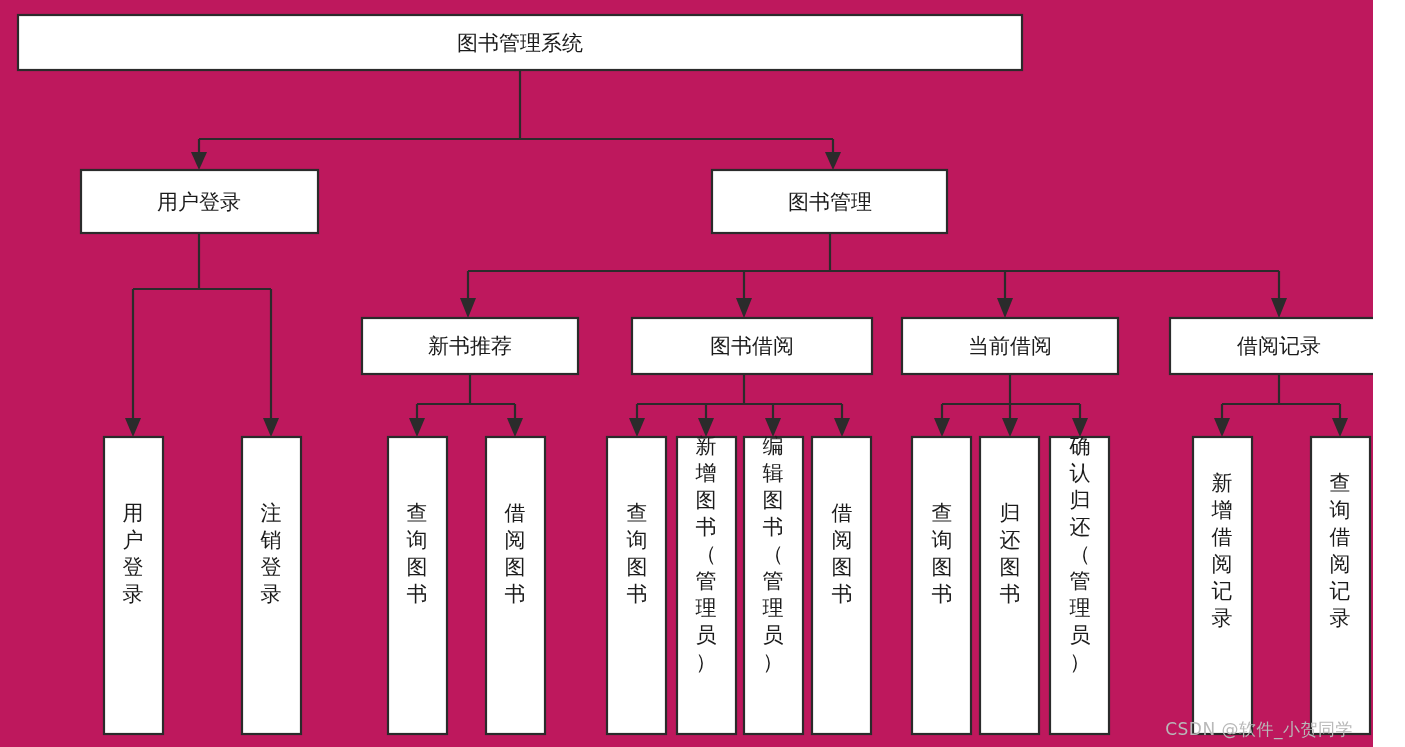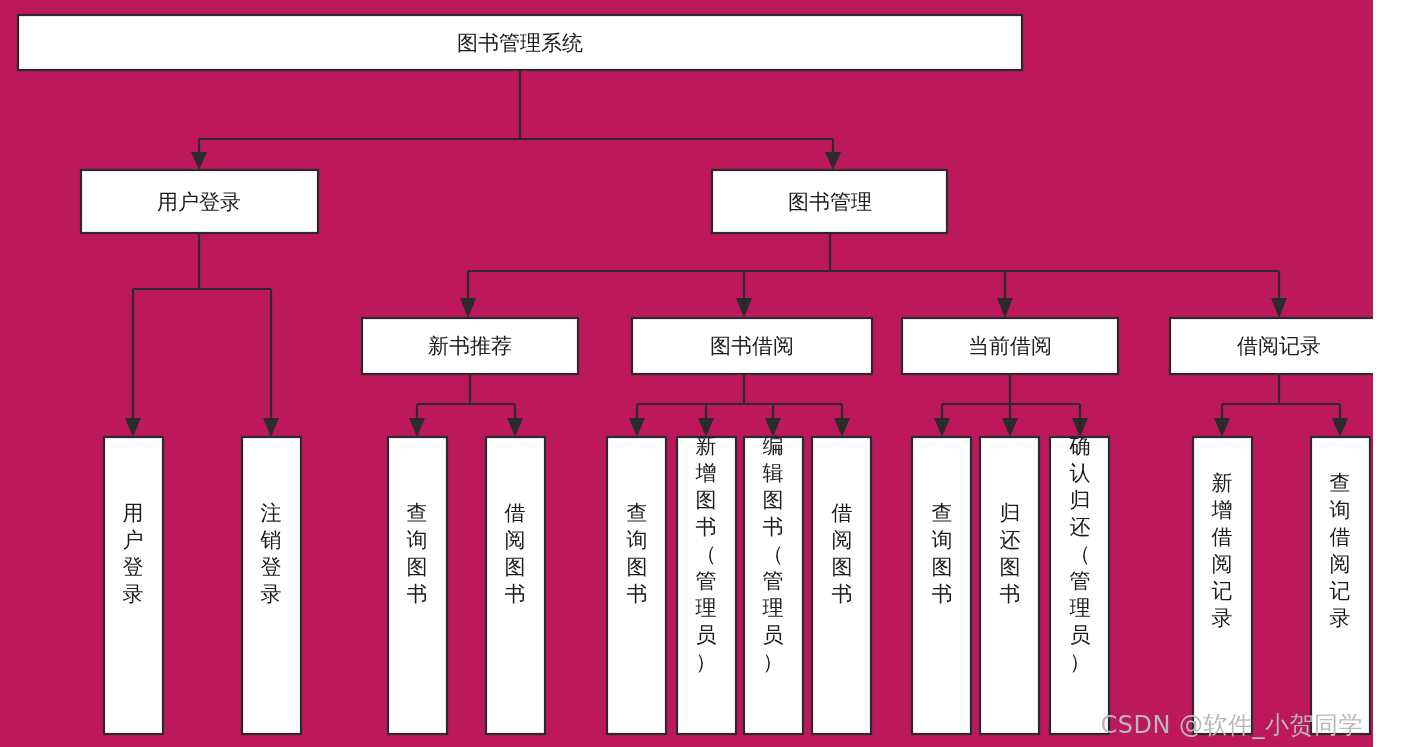--- a/index.html
+++ b/index.html
@@ -48,24 +48,24 @@
     dominant-baseline: middle;
   }
   .node-label-v {
     fill: #1b1b1b;
     font-family: "DejaVu Sans", "Liberation Sans", sans-serif;
     font-size: 21px;
     text-anchor: middle;
   }
   .watermark {
     position: absolute;
-    right: 10px;
+    right: 20px;
     bottom: 6px;
     color: #b9b9b9;
-    font-size: 24px;
+    font-size: 17px;
     font-family: "DejaVu Sans", "Liberation Sans", sans-serif;
     letter-spacing: 0.5px;
     white-space: nowrap;
     user-select: none;
   }
 </style>
 </head>
 <body>
 
 <div id="diagram-root">

